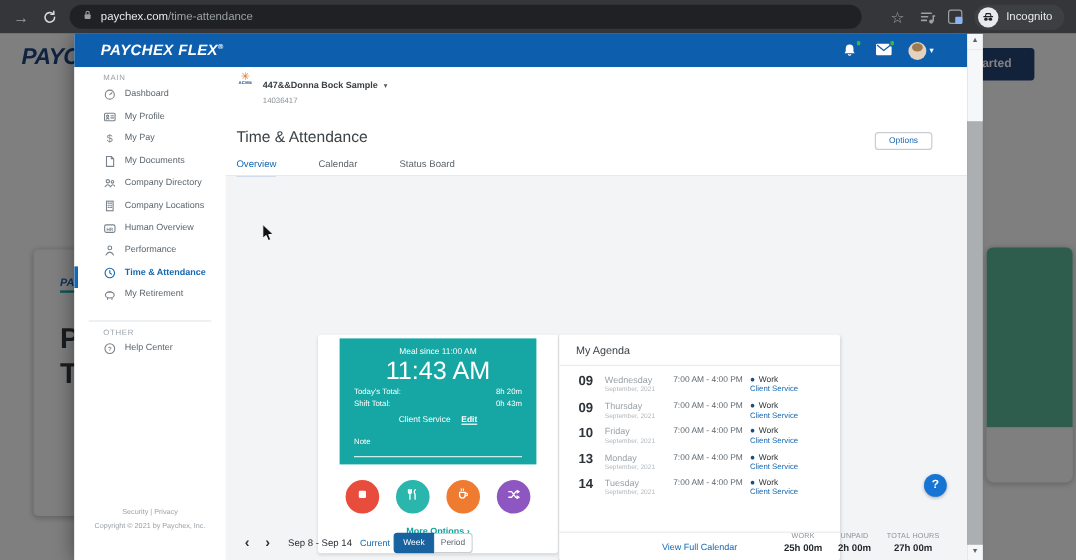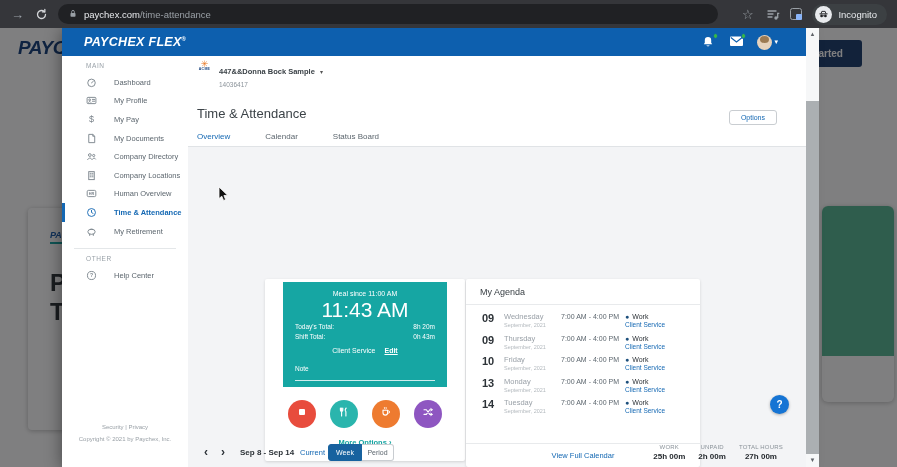--- a/index.html
+++ b/index.html
@@ -59,21 +59,21 @@
   .badge{position:absolute;top:-2px;right:-2px;width:5.5px;height:5.5px;border-radius:50%;
     background:#35b54a;border:1px solid #0d5fae;}
   .avatar-wrap{display:flex;align-items:center;gap:2px;cursor:pointer;}
   .avatar{width:15px;height:15px;border-radius:50%;background:#e6d2bc;position:relative;overflow:hidden;}
   .avatar::before{content:"";position:absolute;top:1px;left:3px;width:9px;height:7px;border-radius:50%;background:#9c7a52;}
   .caret{color:#fff;font-size:7px;}
 
   
   .sidebar{position:absolute;top:28px;left:0;width:126px;height:411px;background:#fff;padding-top:6px;}
   .side-section{font-size:6.5px;color:#99a1a8;letter-spacing:.6px;margin:0 0 4px 24px;}
-  .side-item{height:18.6px;display:flex;align-items:center;gap:17px;padding-left:21px;font-size:7.5px;
+  .side-item{height:18.6px;display:flex;gap:7px;padding-left:21px;font-size:7.5px;
     color:#5c666e;border-left:3px solid transparent;cursor:pointer;}
   .side-item .ic{width:11px;height:11px;flex:0 0 auto;color:#7a838b;display:flex;align-items:center;justify-content:center;}
   .side-item .ic svg{display:block;}
   .side-item.active{color:#1468b3;font-weight:bold;border-left-color:#1468b3;}
   .side-item.active .ic{color:#1468b3;}
   .dollar{font-size:9px;line-height:9px;}
   .side-divider{border-top:1px solid #e4e7e9;margin:8px 12px 6px 12px;}
   .side-footer{position:absolute;left:0;right:0;top:365px;text-align:center;font-size:6px;color:#9aa1a7;line-height:12px;}
   .side-footer .lnk{cursor:pointer;}
 
@@ -127,21 +127,21 @@
   .a-type{font-size:7px;color:#2d3338;}
   .a-bullet{color:#1c4f7c;margin-right:3px;}
   .a-org-link{font-size:6.5px;color:#1468b3;margin-top:1px;cursor:pointer;}
   .agenda-footer{position:absolute;bottom:0;left:0;right:0;height:24px;border-top:1px solid #e8eaec;
     display:flex;align-items:center;justify-content:center;font-size:7.5px;color:#1468b3;cursor:pointer;}
 
   
   .date-nav{position:absolute;left:0;right:0;top:297px;height:22px;}
   .chev{position:absolute;font-size:12px;font-weight:bold;color:#2d3338;cursor:pointer;top:1px;}
   .chev.l{left:16px;} .chev.r{left:33px;}
-  .range{position:absolute;left:52px;top:4px;font-size:8px;font-weight:bold;color:#2d3338;}
+  .range{position:absolute;left:52px;top:4px;font-size:8px;font-weight:normal;color:#2d3338;}
   .current-lnk{position:absolute;left:112px;top:4px;font-size:7.5px;color:#1468b3;cursor:pointer;}
   .seg{position:absolute;top:0;height:17px;font-size:7px;display:flex;align-items:center;
     justify-content:center;cursor:pointer;}
   .seg.week{left:140px;width:34px;background:#17629f;color:#fff;border:1px solid #17629f;border-radius:3px 0 0 3px;}
   .seg.period{left:174px;width:32px;background:#fff;color:#5c666e;border:1px solid #c9cdd1;border-left:none;border-radius:0 3px 3px 0;}
   .nav-totals{position:absolute;right:23px;top:0;display:flex;gap:13px;}
   .tot{text-align:center;}
   .tot .lbl{font-size:6px;color:#8a9299;letter-spacing:.2px;}
   .tot .val{font-size:8px;color:#24292e;font-weight:bold;margin-top:2px;}
 
@@ -305,20 +305,29 @@
           <span>Company Locations</span>
         </div>
         <div class="side-item">
           <span class="ic">
               <svg width="11" height="11" viewBox="0 0 12 12">
                 <rect x="1.3" y="2.6" width="9.4" height="6.8" rx="1.4" fill="none" stroke="currentColor"></rect>
                 <text x="6" y="7.9" font-size="4.2" font-weight="bold" text-anchor="middle" fill="currentColor">HR</text>
               </svg>
             </span>
           <span>Human Overview</span>
+        </div>
+        <div class="side-item">
+          <span class="ic">
+              <svg width="11" height="11" viewBox="0 0 12 12">
+                <circle cx="6" cy="3.9" r="1.7" fill="none" stroke="currentColor"></circle>
+                <path d="M2.6 10.3c1.8-3.4 5-3.4 6.8 0" fill="none" stroke="currentColor" stroke-linecap="round"></path>
+              </svg>
+            </span>
+          <span>Performance</span>
         </div>
         <div class="side-item active">
           <span class="ic">
               <svg width="11" height="11" viewBox="0 0 12 12">
                 <circle cx="6" cy="6" r="4.3" fill="none" stroke="currentColor"></circle>
                 <path d="M6 3.7V6l1.7 1" fill="none" stroke="currentColor" stroke-linecap="round"></path>
               </svg>
             </span>
           <span>Time &amp; Attendance</span>
         </div>

